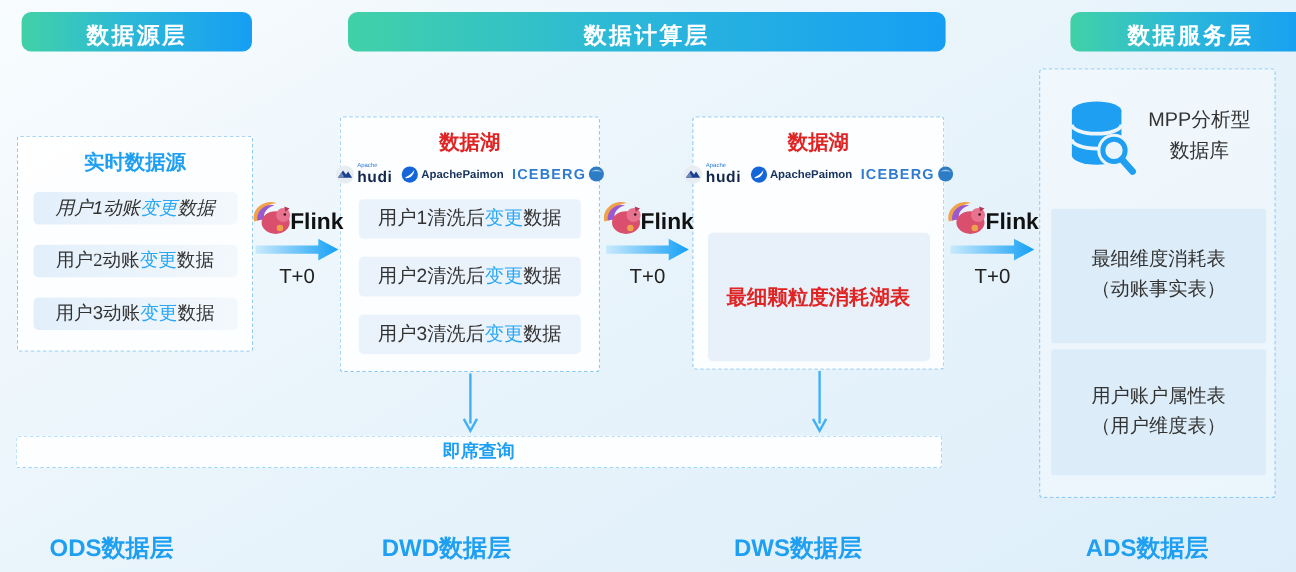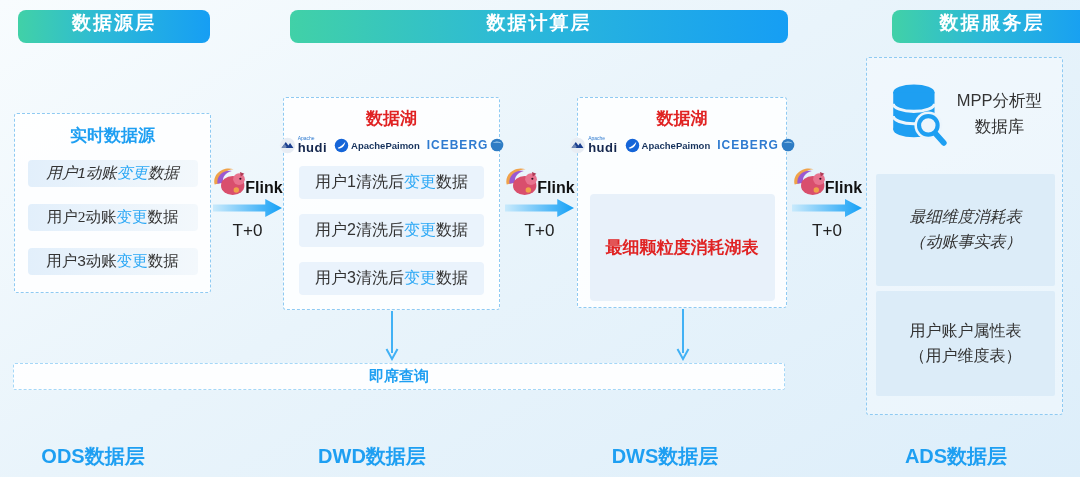--- a/index.html
+++ b/index.html
@@ -6,21 +6,21 @@
   body{font-family:"Liberation Sans","DejaVu Sans",sans-serif;}
   #canvas{
     position:relative;width:1080px;height:477px;overflow:hidden;
     background:linear-gradient(150deg,#f8fcfe 0%,#e9f4fb 45%,#ddeefa 100%);
   }
   
   .layer-header{
     position:absolute;top:10px;height:33px;border-radius:8px;
     background:linear-gradient(90deg,#41d1a7 0%,#2cb9d8 45%,#169ef4 100%);
     color:#fff;font-weight:bold;font-size:19px;letter-spacing:2px;
-    display:flex;align-items:flex-start;justify-content:center;
+    display:flex;align-items:flex-end;justify-content:center;
   }
   
   .dashed-box{
     position:absolute;border:1.5px dashed #8fcaf2;border-radius:3px;
     background:rgba(255,255,255,0.85);box-sizing:border-box;
   }
   .service-box{background:rgba(250,253,255,0.45);}
   .box-title{font-weight:bold;font-size:17px;text-align:center;white-space:nowrap;}
   .title-blue{color:#1e9ff2;}
   .title-red{color:#e02323;}
@@ -36,21 +36,21 @@
   .logos{display:flex;align-items:center;justify-content:center;gap:7px;margin-top:6px;}
   .logo{display:flex;align-items:center;gap:2px;white-space:nowrap;}
   .hudi-text{display:flex;flex-direction:column;line-height:1;}
   .hudi-text i{font-style:normal;font-size:5px;color:#2f7bd0;}
   .hudi-text b{font-size:13px;color:#14264d;letter-spacing:.5px;}
   .paimon b{font-size:9.5px;color:#16325c;}
   .iceberg b{font-size:12px;color:#2f7bd0;letter-spacing:1px;}
   
   .flink-group{position:absolute;display:flex;flex-direction:column;align-items:center;}
   .flink-top{display:flex;align-items:flex-end;margin-bottom:1px;}
-  .flink-label{font-size:16px;font-weight:bold;color:#111;margin-left:-3px;}
+  .flink-label{font-size:19px;font-weight:bold;color:#111;margin-left:-3px;}
   .t0{font-size:17px;color:#222;margin-top:3px;}
   .arrow-svg{display:block;}
   
   .mpp-row{position:absolute;left:0;right:0;display:flex;align-items:center;justify-content:center;gap:8px;}
   .mpp-text{font-size:16.5px;color:#333;line-height:1.55;text-align:center;white-space:nowrap;}
   .service-table{
     position:absolute;background:#dcecf8;border-radius:2px;
     display:flex;flex-direction:column;align-items:center;justify-content:center;
     font-size:16px;color:#333;line-height:1.55;text-align:center;white-space:nowrap;
   }
@@ -196,21 +196,21 @@
         <path d="M6 33 a20 7.5 0 0 0 40 0" fill="none" stroke="#ecf5fc" stroke-width="3"></path>
         <circle cx="40" cy="42" r="13.5" fill="#ecf5fc"></circle>
         <circle cx="40" cy="42" r="9" fill="#ecf5fc" stroke="#1e9ff2" stroke-width="4"></circle>
         <line x1="47" y1="50" x2="55" y2="59" stroke="#1e9ff2" stroke-width="5.5" stroke-linecap="round"></line>
       </svg>
       <div class="mpp-text">
         <div>MPP分析型</div>
         <div>数据库</div>
       </div>
     </div>
-    <div class="service-table" style="left:9px;top:116px;width:179px;height:112px;font-style:italic;">
+    <div class="service-table" style="left:9px;top:116px;width:179px;height:112px;">
       <div>最细维度消耗表</div>
       <div>（动账事实表）</div>
     </div>
     <div class="service-table" style="left:9px;top:233px;width:179px;height:105px;">
       <div>用户账户属性表</div>
       <div>（用户维度表）</div>
     </div>
   </div>
 
   <div class="flink-group" style="left:211px;top:165px;width:73px;">

